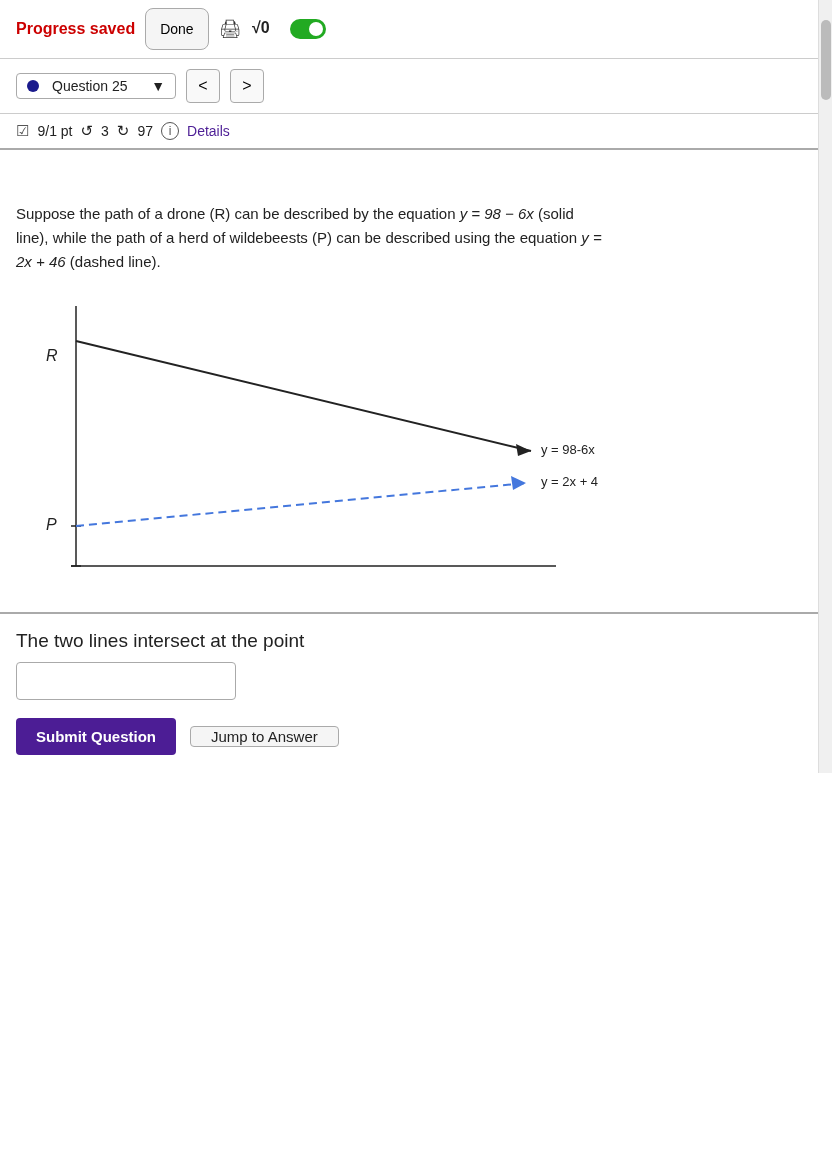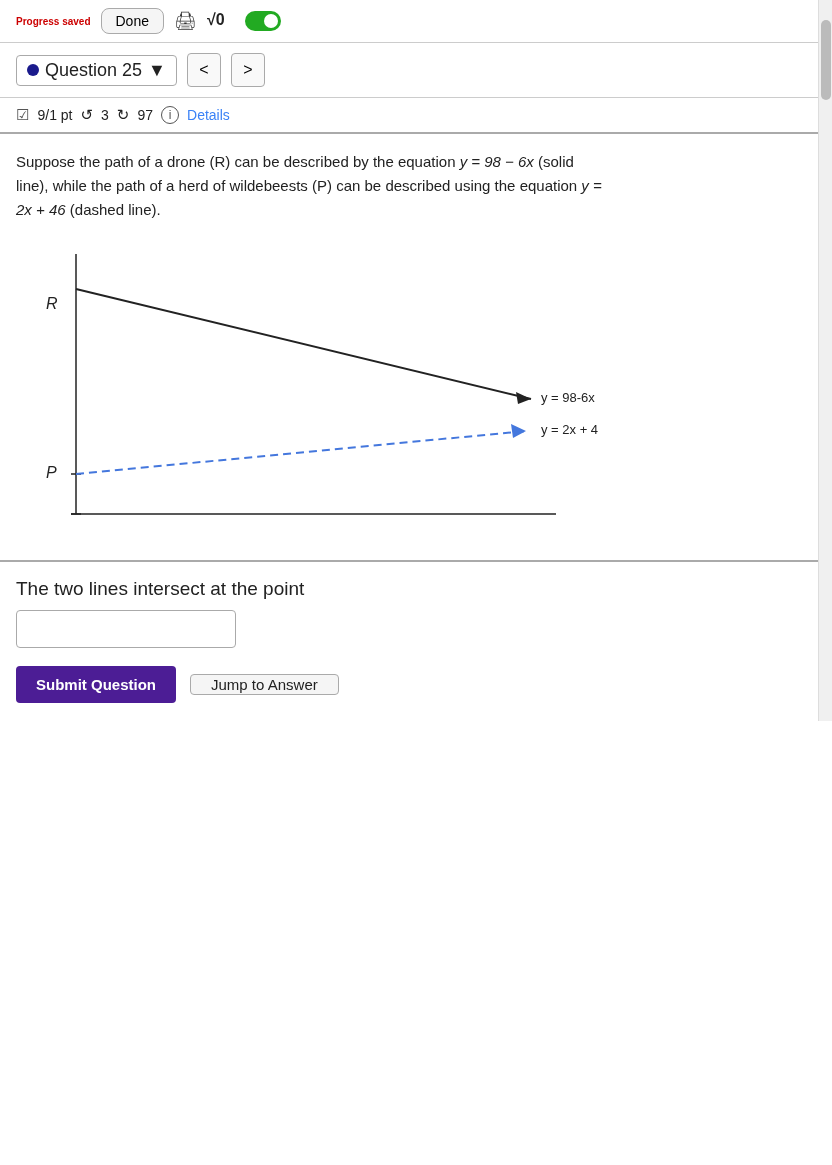--- a/index.html
+++ b/index.html
@@ -12,27 +12,27 @@
     }
     .top-bar {
       display: flex;
       align-items: center;
       padding: 8px 16px;
       gap: 10px;
       border-bottom: 1px solid #ccc;
     }
     .progress-saved {
       color: #c00;
-      font-size: 10px;
+      font-size: 16px;
       font-weight: bold;
     }
     .done-btn {
       border: 1px solid #aaa;
       background: #f5f5f5;
-      padding: 4px 14px;
+      padding: 12px 14px;
       border-radius: 8px;
       font-size: 14px;
       cursor: pointer;
     }
     .print-icon {
       font-size: 18px;
       color: #333;
       cursor: pointer;
     }
     .sqrt-icon {
@@ -64,22 +64,22 @@
       padding: 10px 16px;
       gap: 10px;
       border-bottom: 1px solid #ccc;
     }
     .question-selector {
       display: flex;
       align-items: center;
       border: 1px solid #aaa;
       border-radius: 4px;
       padding: 4px 10px;
-      gap: 6px;
-      font-size: 18px;
+      gap: 13px;
+      font-size: 14px;
       cursor: pointer;
       min-width: 160px;
     }
     .dot-blue {
       width: 12px;
       height: 12px;
       background: #1a1a8c;
       border-radius: 50%;
       display: inline-block;
     }
@@ -97,41 +97,42 @@
     }
     .score-row {
       display: flex;
       align-items: center;
       padding: 8px 16px;
       gap: 8px;
       font-size: 14px;
       border-bottom: 2px solid #aaa;
     }
     .score-icon { color: #555; font-size: 15px; }
-    .details-link { color: #3b82f6; text-decoration: none; font-size: 14px; }
+    .details-link { color: #4c1d95; text-decoration: none; font-size: 14px; }
     .info-icon {
       display: inline-block;
       width: 18px;
       height: 18px;
       border-radius: 50%;
       border: 1.5px solid #555;
       text-align: center;
       line-height: 16px;
       font-size: 12px;
       color: #555;
       cursor: pointer;
     }
     .question-body {
       padding: 16px 16px 0 16px;
       max-width: 620px;
     }
     .question-text {
       font-size: 15px;
       line-height: 1.6;
       margin-bottom: 12px;
+      margin-top: 36px;
     }
     .math-inline {
       font-style: italic;
     }
     .graph-area {
       position: relative;
       width: 590px;
       height: 310px;
       margin: 0 16px 16px 16px;
       border-right: none;

